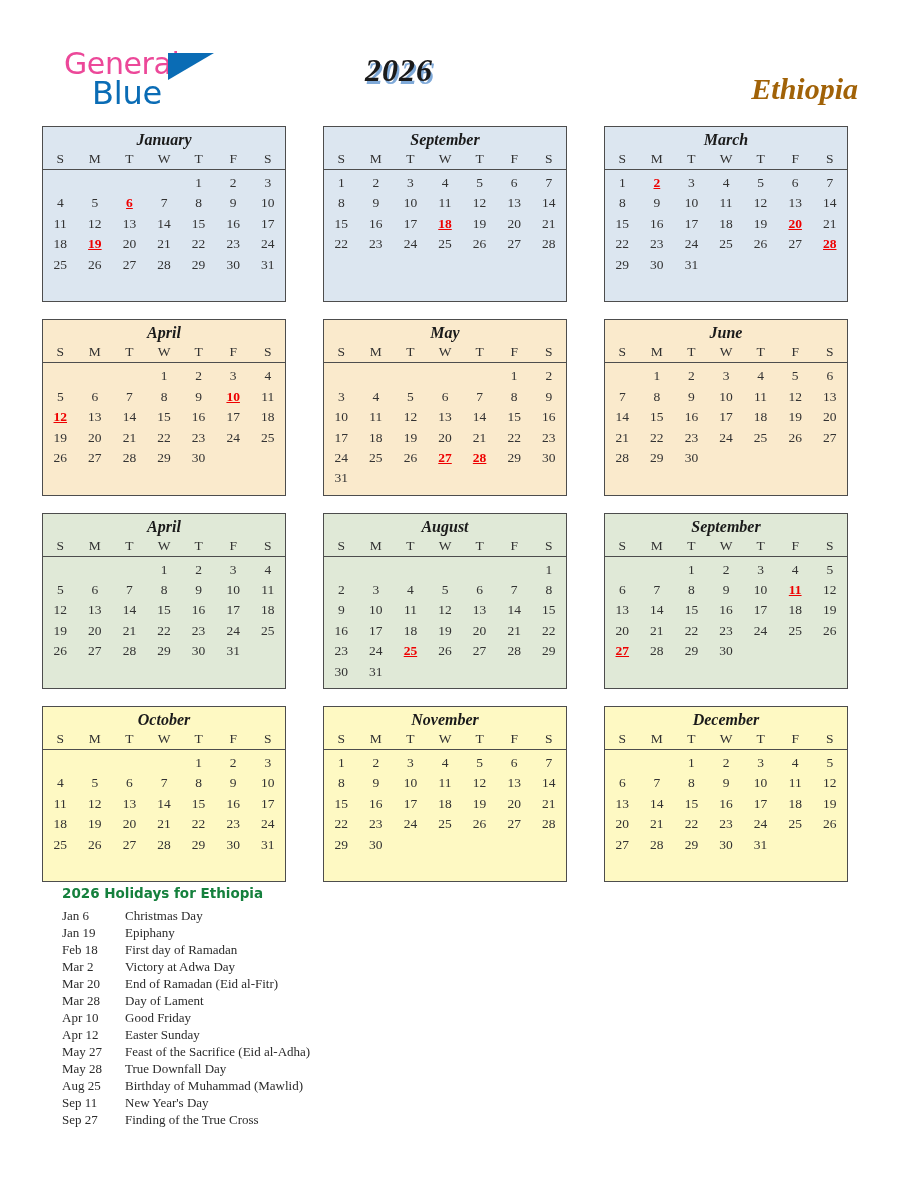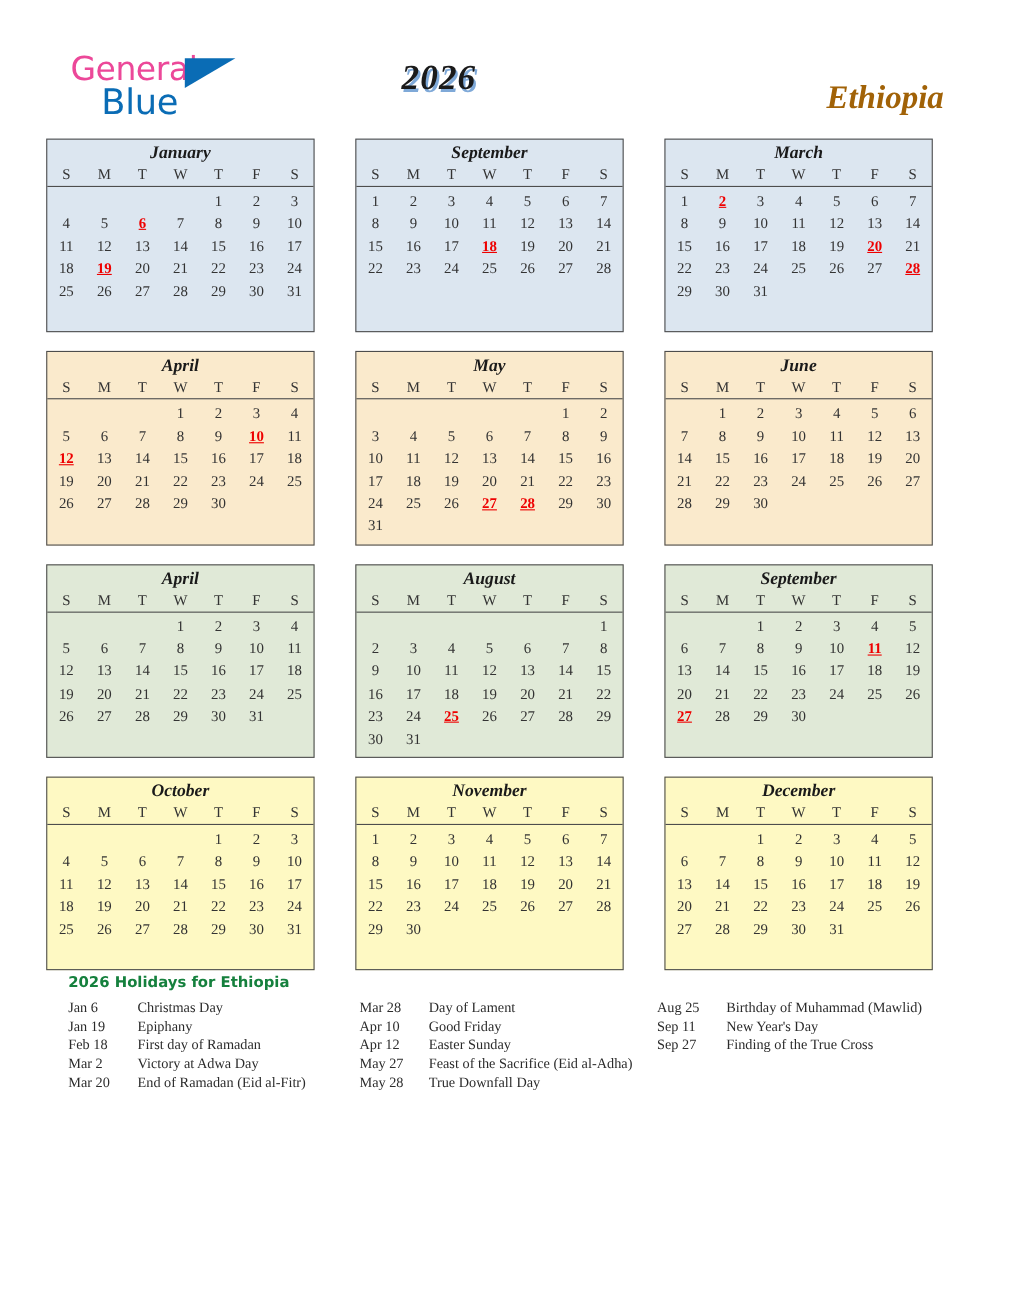--- a/index.html
+++ b/index.html
@@ -161,20 +161,21 @@
   }
   .holidays-title {
     font-family: "DejaVu Sans", sans-serif;
     font-size: 13.5px;
     font-weight: bold;
     color: #15803d;
     margin-bottom: 6px;
   }
   .holidays-cols {
     display: flex;
+    flex-direction: column;
   }
   .holidays-col {
     width: 277px;
   }
   .holidays-col.col2 { width: 283px; }
   .holiday-item {
     display: flex;
     font-family: "Liberation Serif", serif;
     font-size: 13px;
     color: #2b2b2b;

